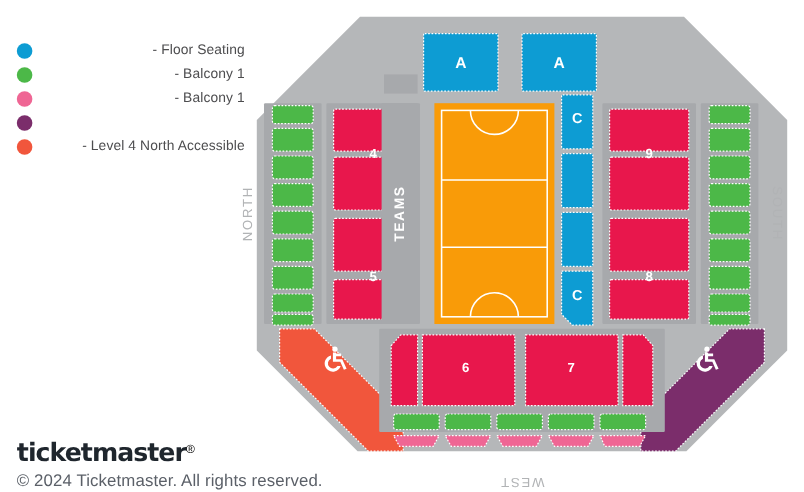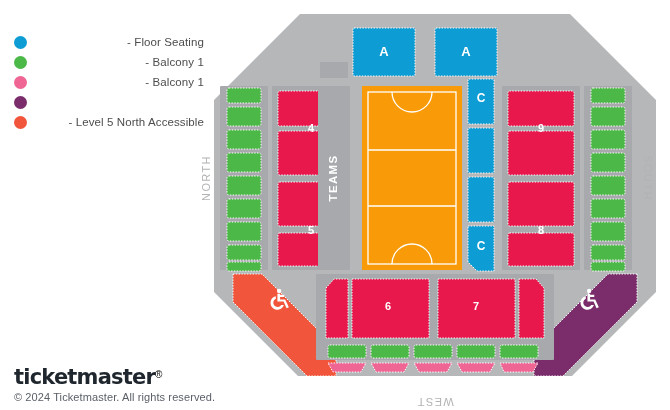--- a/index.html
+++ b/index.html
@@ -56,21 +56,21 @@
     display: inline-block;
   }
   #tm-reg {
     font-size: 10px;
     vertical-align: super;
     font-style: normal;
     font-weight: normal;
   }
   #tm-copyright {
     margin-top: 3px;
-    font-size: 11px;
+    font-size: 14px;
     color: #5b6068;
     letter-spacing: 0.1px;
   }
 
   
   #map {
     position: absolute;
     left: 200px; top: 0px;
     width: 470px; height: 410px;
   }
@@ -116,21 +116,21 @@
     </div>
     <div class="legend-row">
       <span class="legend-dot" style="background:#ef6694"></span>
       <span class="legend-label">- Balcony 1</span>
     </div>
     <div class="legend-row">
       <span class="legend-dot" style="background:#7b2d6b"></span>
     </div>
     <div class="legend-row">
       <span class="legend-dot" style="background:#f1563c"></span>
-      <span class="legend-label">- Level 5 North Accessible</span>
+      <span class="legend-label">- Level 4 North Accessible</span>
     </div>
   </div>
 
   <div id="tm-logo">
     <div>
       <span id="tm-wordmark">ticketmaster</span><span id="tm-reg">®</span>
     </div>
     <div id="tm-copyright">© 2024 Ticketmaster. All rights reserved.</div>
   </div>
 

